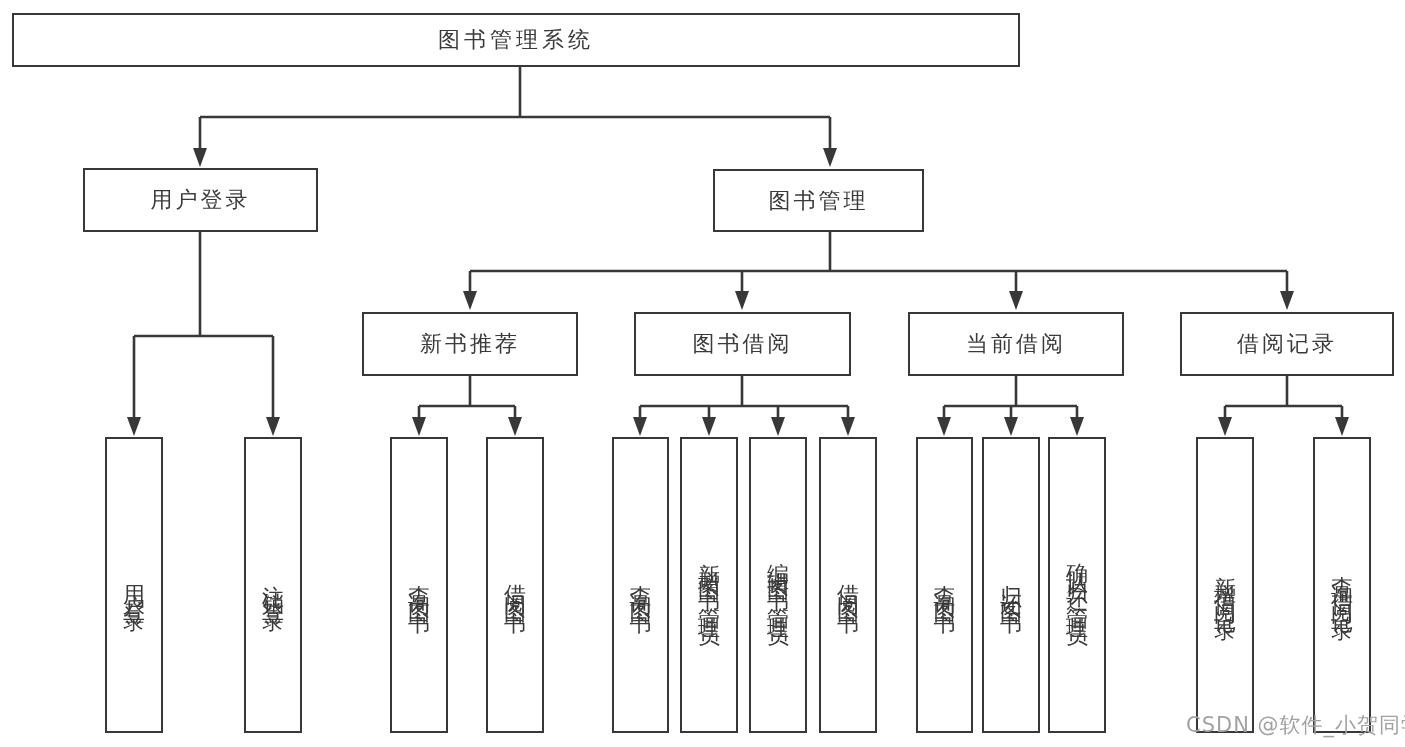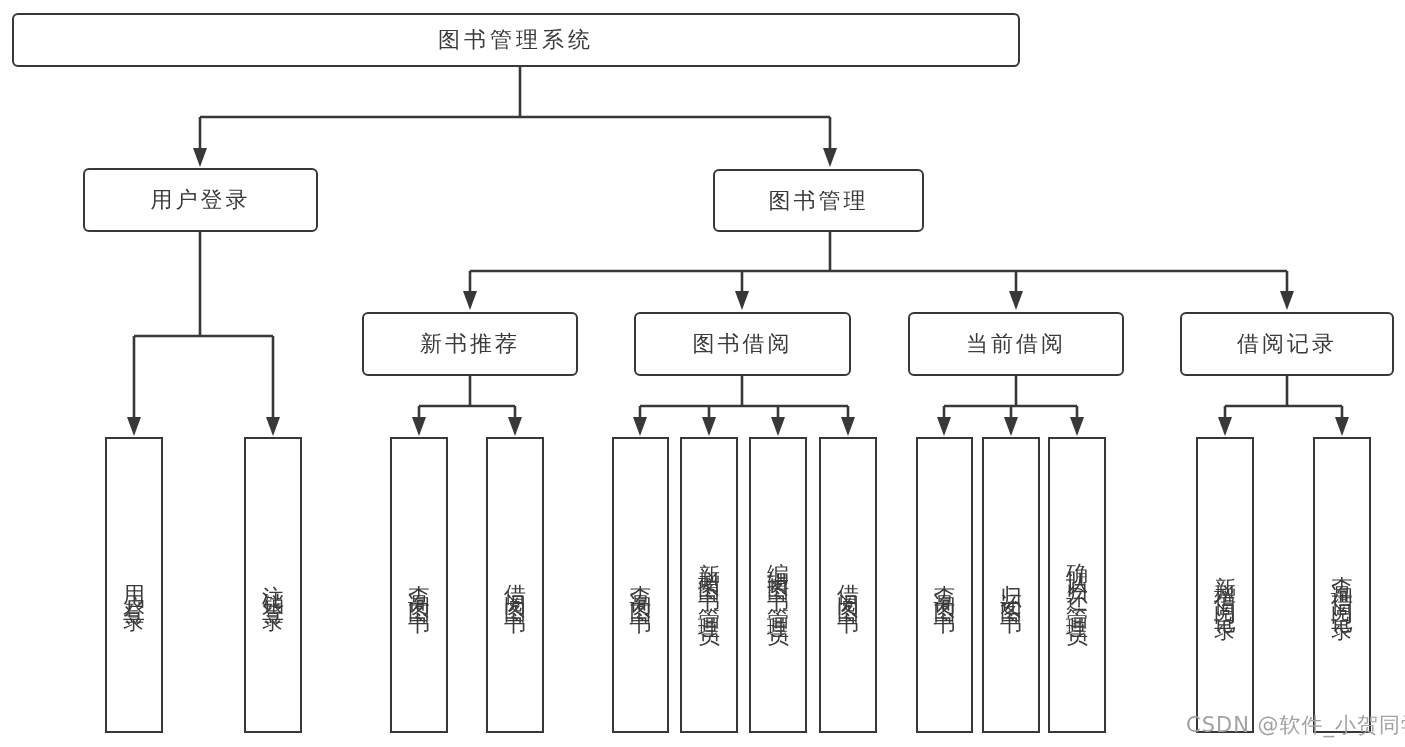--- a/index.html
+++ b/index.html
@@ -25,21 +25,20 @@
     color: #3a3a3a;
     display: flex;
     align-items: center;
     justify-content: center;
     text-align: center;
   }
   .node {
     font-size: 22px;
     letter-spacing: 3px;
     line-height: 1;
-    border-radius: 6px;
   }
   .leaf {
     font-size: 22px;
   }
   .leaf .vtext {
     writing-mode: vertical-rl;
     text-orientation: mixed;
     letter-spacing: 9px;
     line-height: 1;
     white-space: nowrap;

